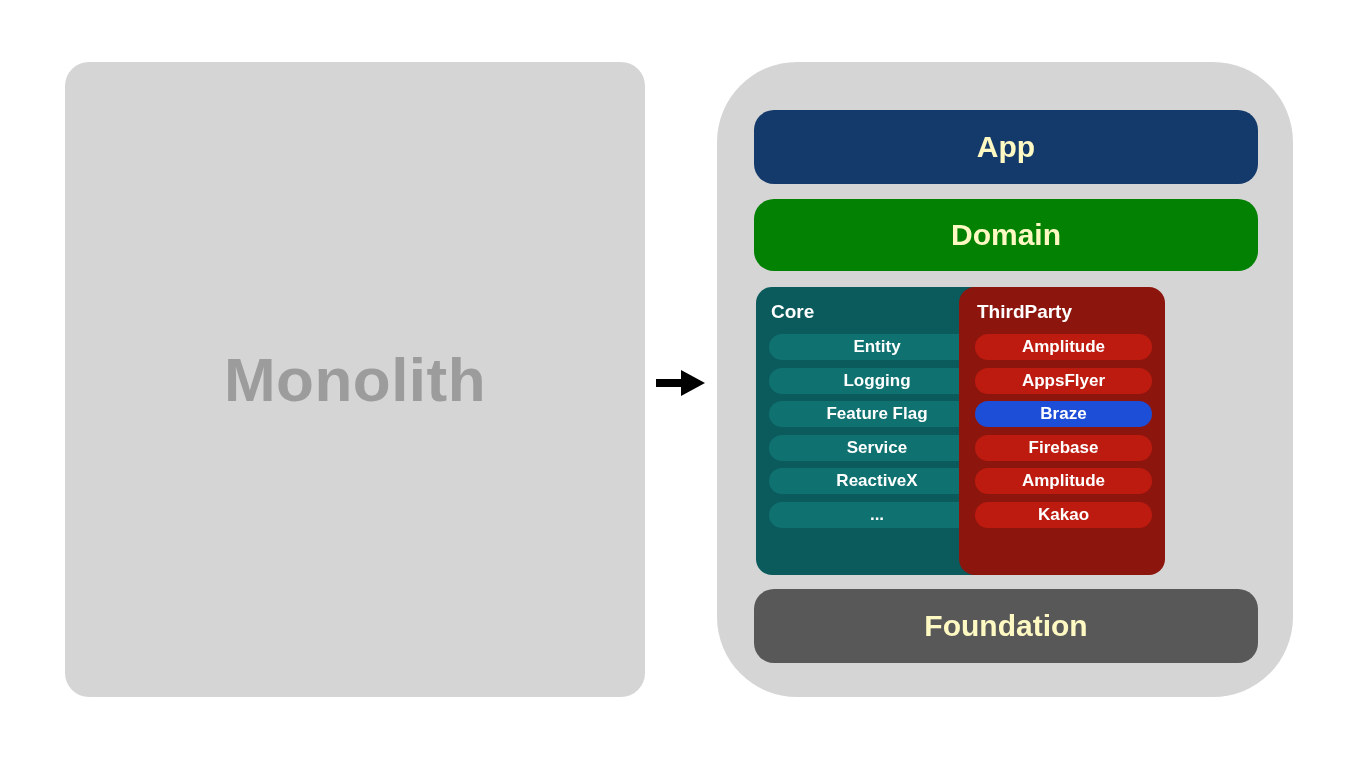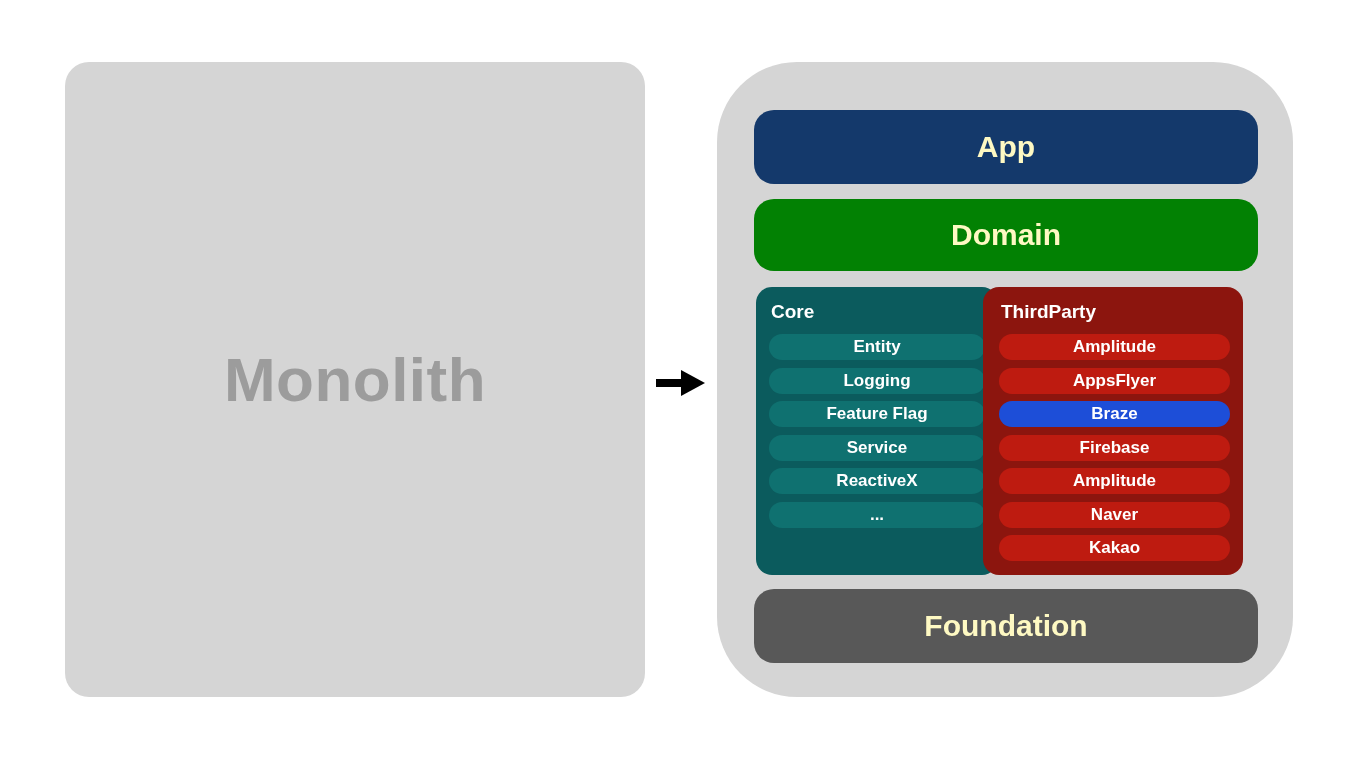--- a/index.html
+++ b/index.html
@@ -42,21 +42,21 @@
   .layer-foundation { top: 589px; height: 74px; }
 
   .group-panel {
     top: 287px; height: 288px;
     border-radius: 16px;
     padding: 11px 13px 13px 13px;
     display: flex; flex-direction: column;
     color: #fff;
   }
   .group-core       { left: 756px; width: 242px; }
-  .group-thirdparty { left: 983px; width: 260px; padding-left: 16px; }
+  .group-thirdparty { left: 959px; width: 206px; padding-left: 16px; }
   .group-title {
     font-size: 19px; font-weight: bold; line-height: 24px;
     margin: 2px 0 10px 2px;
   }
   .pill-list {
     display: flex; flex-direction: column; gap: 7.5px; flex: 1;
   }
   .pill {
     height: 26px; border-radius: 13px;
     display: flex; align-items: center; justify-content: center;
@@ -100,20 +100,19 @@
 </div>
 
 <div class="abs group-panel group-thirdparty" style="background-color: rgb(140, 21, 14);">
   <div class="group-title">ThirdParty</div>
   <div class="pill-list">
     <div class="pill" style="background-color: rgb(190, 27, 16);">Amplitude</div>
     <div class="pill" style="background-color: rgb(190, 27, 16);">AppsFlyer</div>
     <div class="pill" style="background-color: #1d4ed8;">Braze</div>
     <div class="pill" style="background-color: rgb(190, 27, 16);">Firebase</div>
     <div class="pill" style="background-color: rgb(190, 27, 16);">Amplitude</div>
-    <div class="pill" style="background-color: rgb(190, 27, 16);">Naver</div>
     <div class="pill" style="background-color: rgb(190, 27, 16);">Kakao</div>
   </div>
 </div>
 
 <div class="abs layer-bar layer-foundation" style="background-color: rgb(88, 88, 88);">
   <span>Foundation</span>
 </div>
 
 </body></html>

